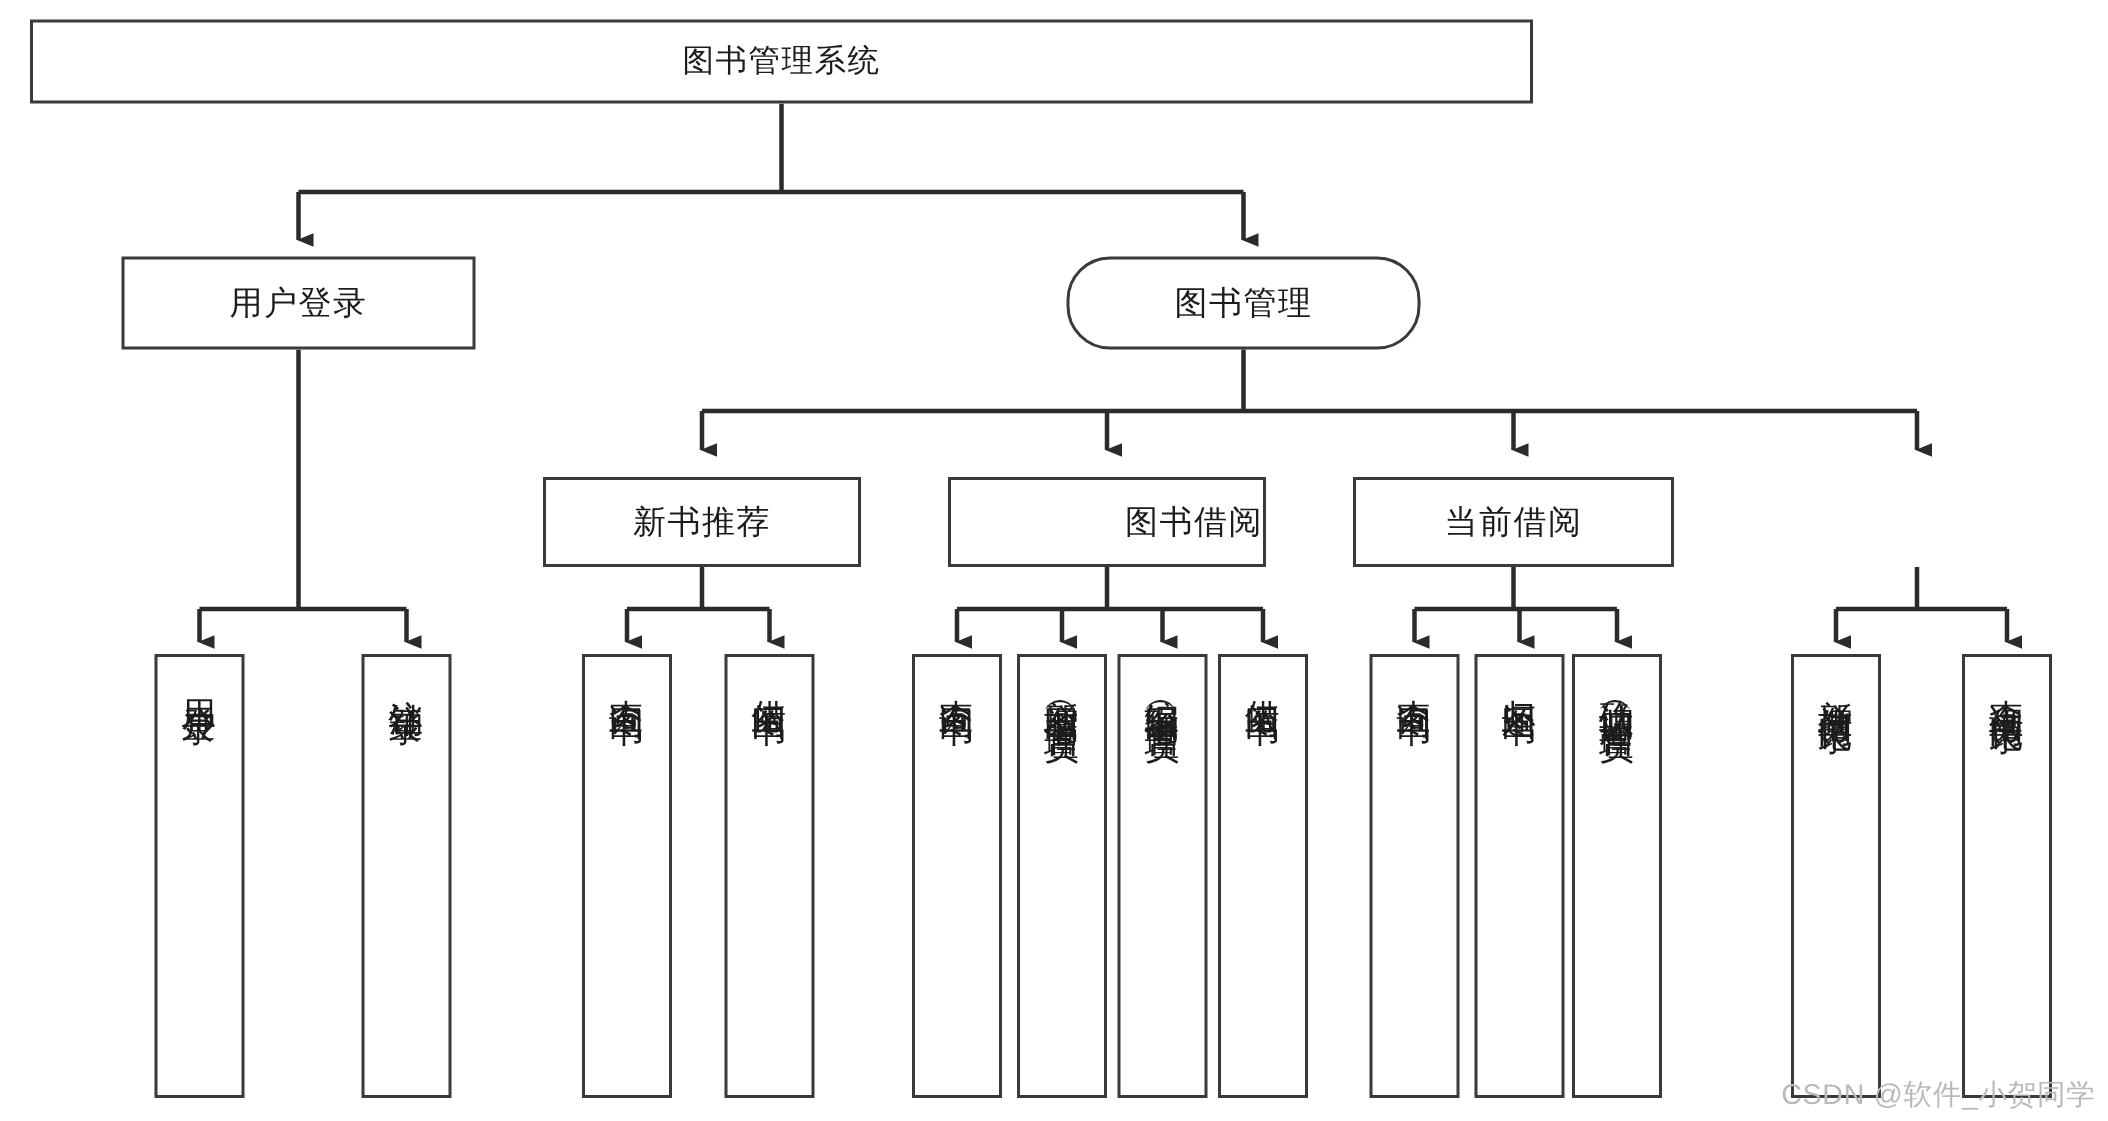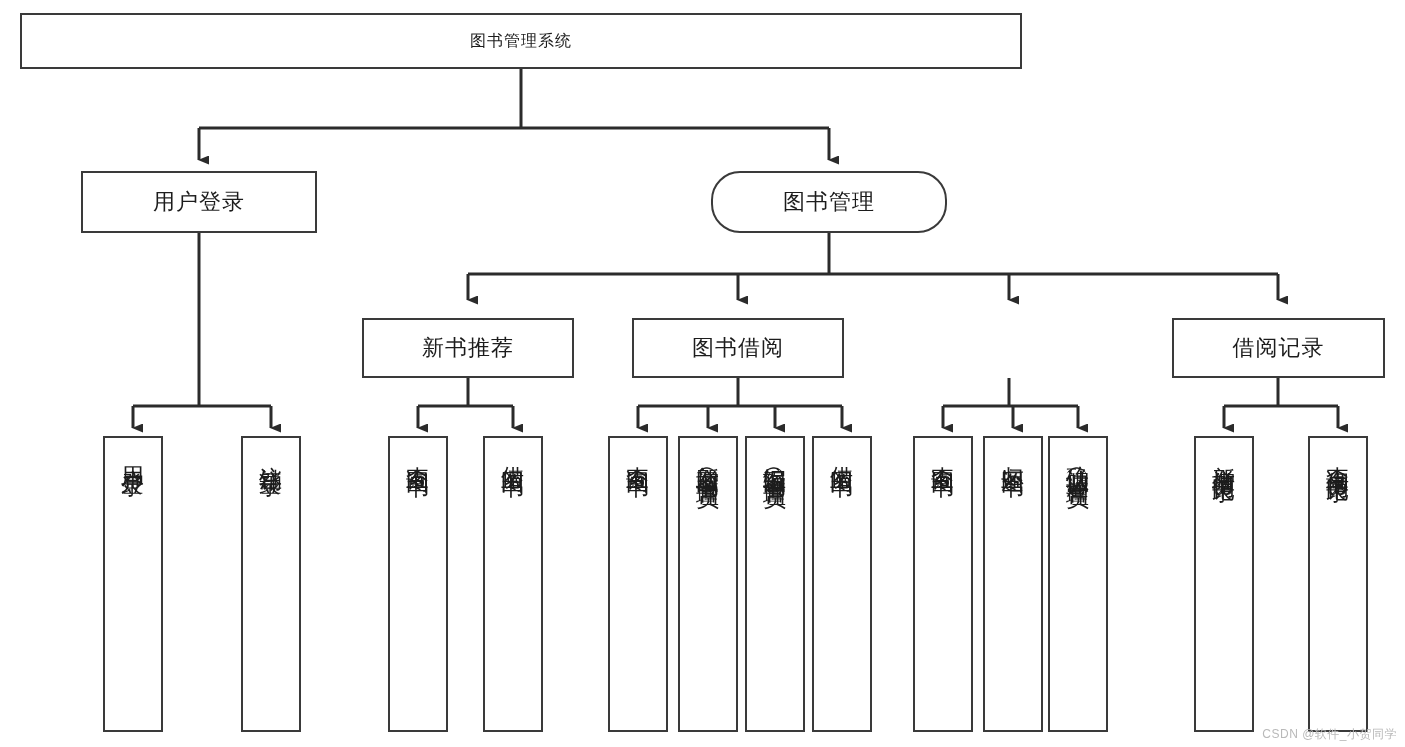--- a/index.html
+++ b/index.html
@@ -11,30 +11,30 @@
   svg#tree-svg{position:absolute;left:0;top:0;width:1405px;height:747px;}
   .node-box{
     position:absolute;box-sizing:border-box;
     background:#ffffff;border:2px solid #3a3a3a;
     display:flex;align-items:center;justify-content:center;
   }
   .node-label{
     color:#1c1c1c;font-size:22px;line-height:1.18;
     letter-spacing:1px;white-space:nowrap;text-align:center;
   }
-  .node-box.root .node-label{font-size:16px;}
+  .node-box.root .node-label{font-size:21px;}
   .node-box.leaf{padding:10px 2px;align-items:flex-start;justify-content:center;}
   .node-box.leaf .node-label{
     writing-mode:vertical-rl;text-orientation:upright;
     font-size:23px;letter-spacing:3px;line-height:1.05;
     white-space:normal;
   }
   #watermark{
     position:absolute;right:8px;bottom:4px;
-    color:#b9b9b9;font-size:12px;letter-spacing:0.5px;
+    color:#b9b9b9;font-size:19px;letter-spacing:0.5px;
     user-select:none;pointer-events:none;
   }
 </style>
 </head>
 <body>
 
 <div id="diagram-root">
 
   <svg id="tree-svg" viewBox="0 0 1405 747">
     <defs>
@@ -93,25 +93,25 @@
   <div class="node-box" style="left:81px;top:171px;width:236px;height:62px;">
     <span class="node-label">用户登录</span>
   </div>
   <div class="node-box" style="left:711px;top:171px;width:236px;height:62px;border-radius:29px;">
     <span class="node-label">图书管理</span>
   </div>
 
   <div class="node-box" style="left:362px;top:318px;width:212px;height:60px;font-family:Liberation Serif, serif;">
     <span class="node-label">新书推荐</span>
   </div>
-  <div class="node-box" style="left:632px;top:318px;width:212px;height:60px;">
+  <div class="node-box" style="left:632px;top:318px;width:212px;height:60px;justify-content:flex-end;">
     <span class="node-label">图书借阅</span>
   </div>
-  <div class="node-box" style="left:1172px;top:318px;width:213px;height:60px;">
-    <span class="node-label">借阅记录</span>
+  <div class="node-box" style="left:902px;top:318px;width:214px;height:60px;">
+    <span class="node-label">当前借阅</span>
   </div>
 
   <div class="node-box leaf" style="left:103px;top:436px;width:60px;height:296px;">
     <span class="node-label">用户登录</span>
   </div>
   <div class="node-box leaf" style="left:241px;top:436px;width:60px;height:296px;">
     <span class="node-label">注销登录</span>
   </div>
 
   <div class="node-box leaf" style="left:388px;top:436px;width:60px;height:296px;">

